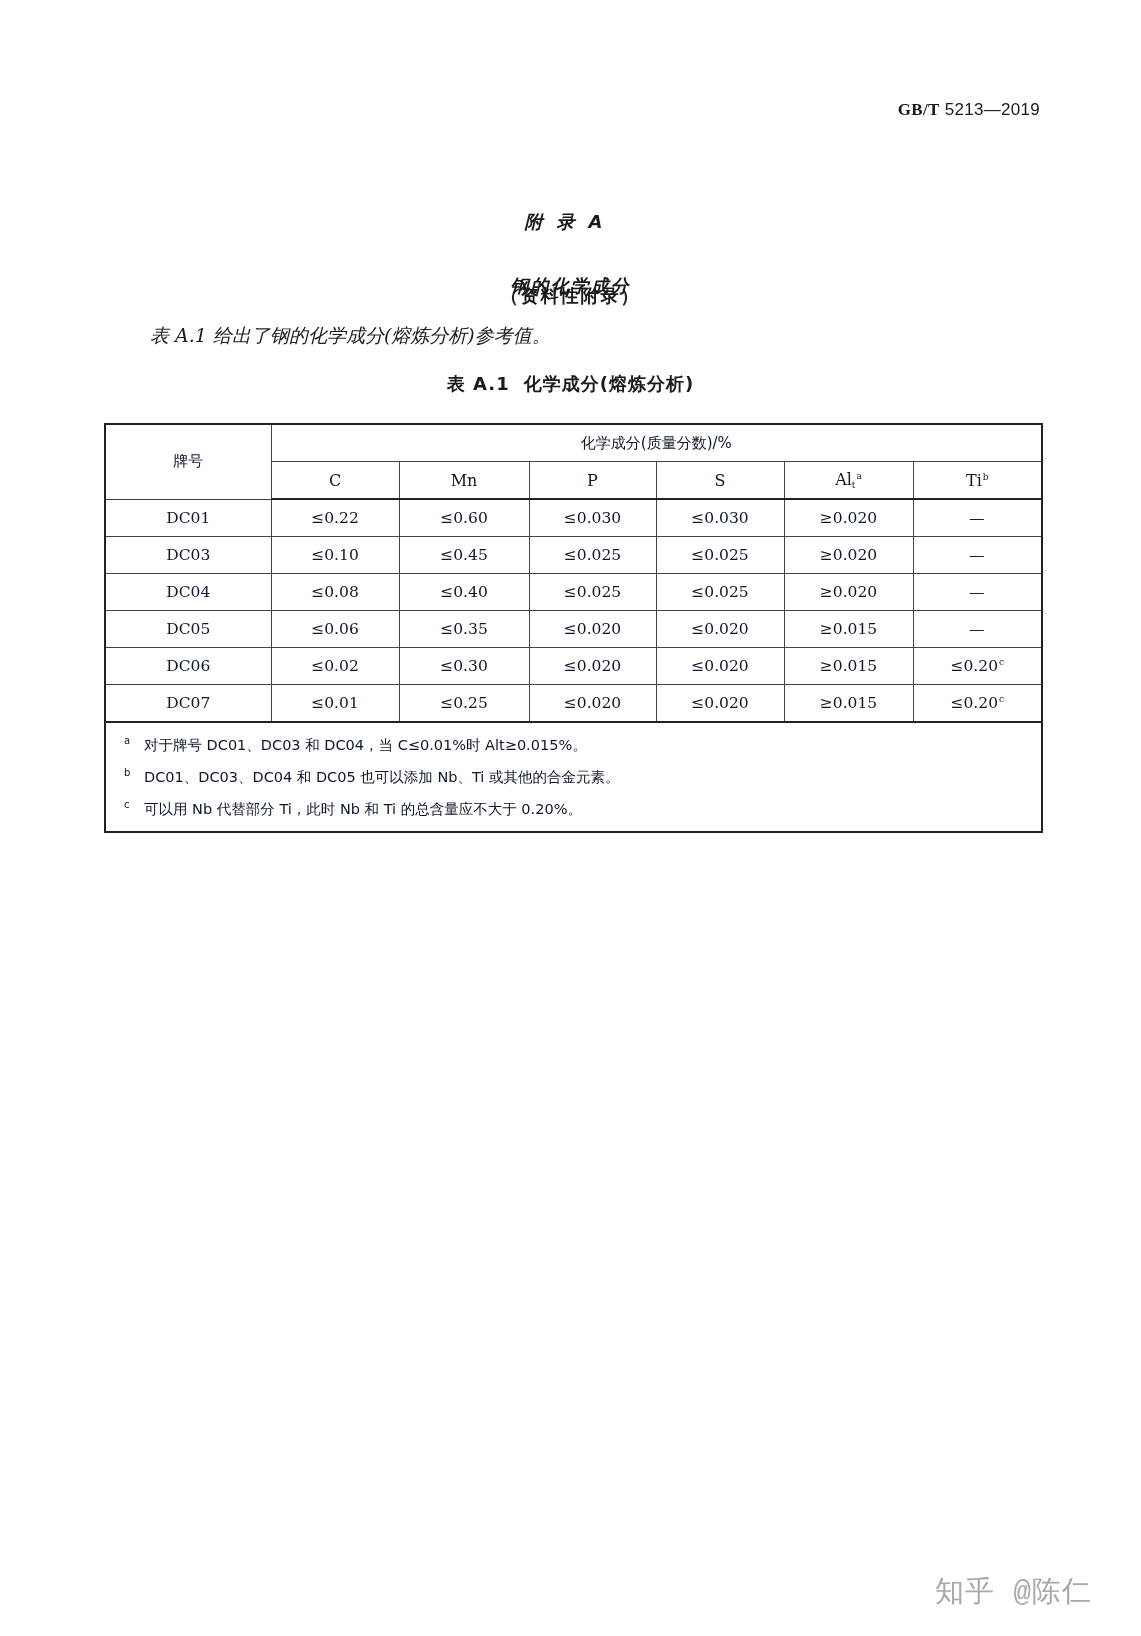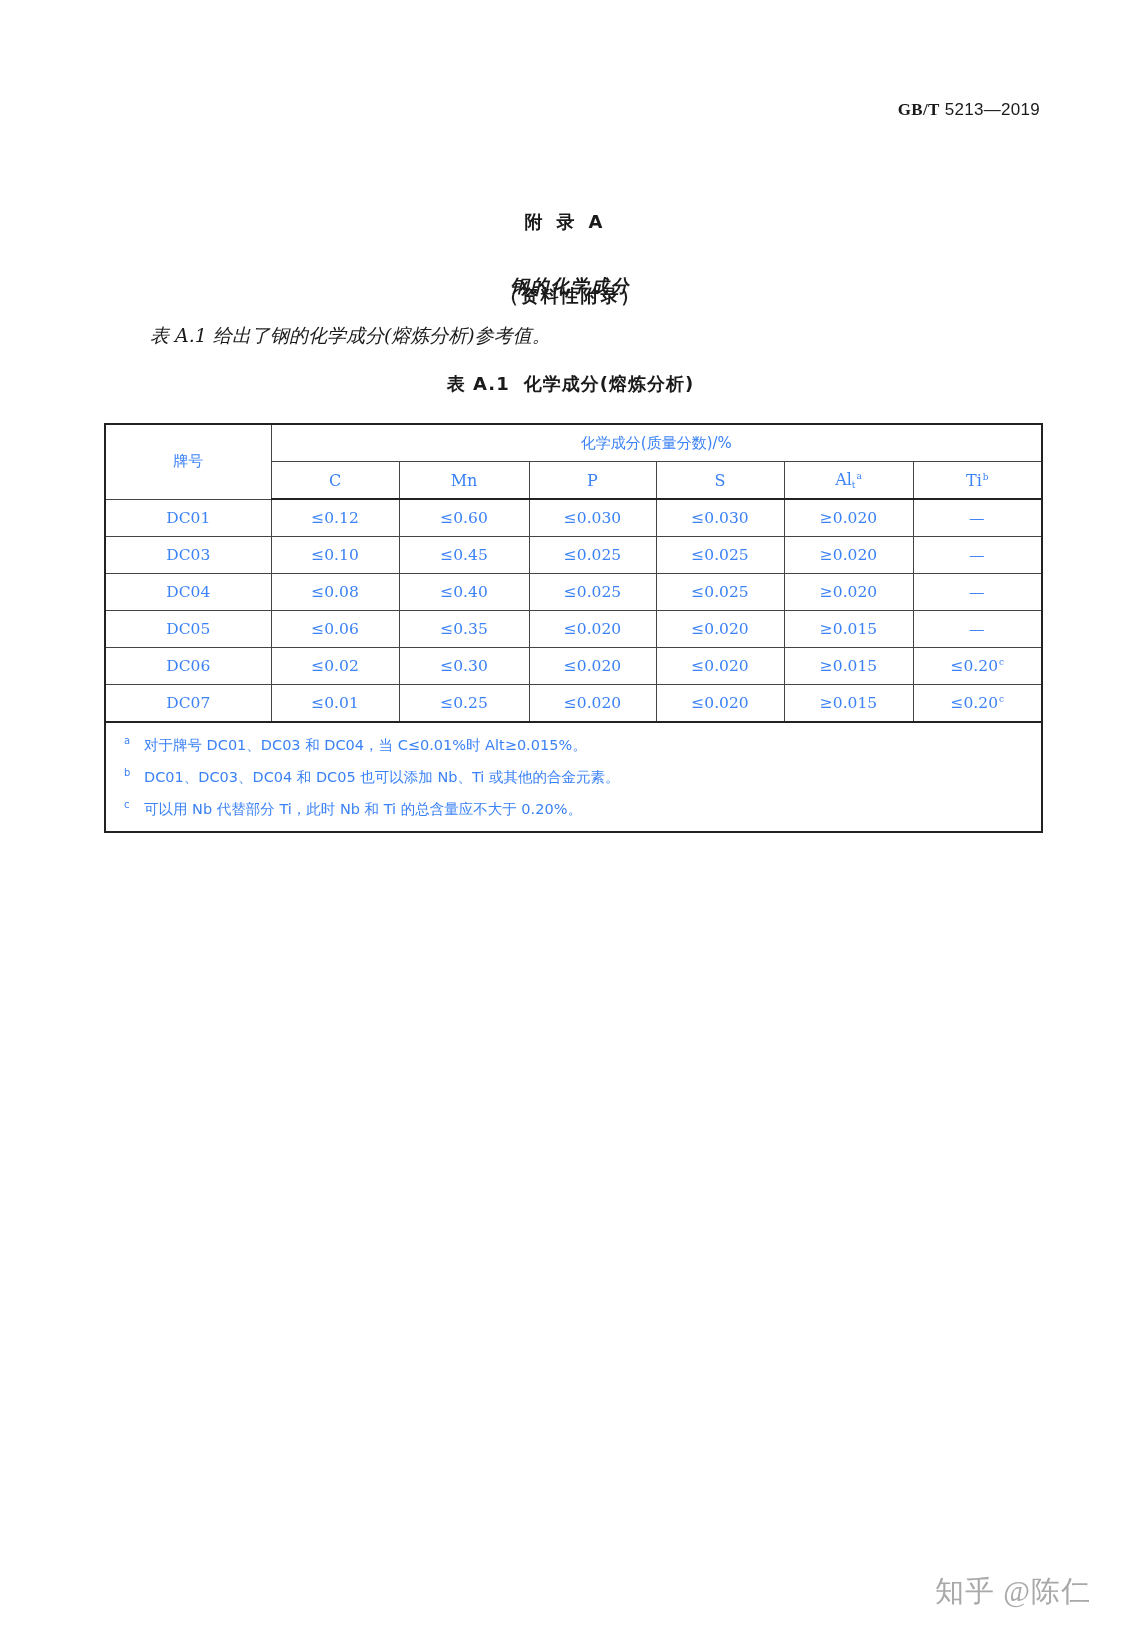--- a/index.html
+++ b/index.html
@@ -11,57 +11,57 @@
     position: absolute; right: 101px; top: 100px;
     font-family: "Liberation Sans", "DejaVu Sans", sans-serif;
     font-size: 17px; letter-spacing: 0.3px;
   }
   .std-code .gb { font-family: "Liberation Serif", "DejaVu Serif", serif; font-weight: bold; }
   .center-line {
     position: absolute; left: 0; width: 1141px; text-align: center;
     font-family: "DejaVu Sans", "Liberation Sans", sans-serif; font-weight: bold;
     font-size: 18px;
   }
-  .annex-title { top: 210px; letter-spacing: 14px; }
+  .annex-title { top: 210px; letter-spacing: 14px; font-style: italic; }
   .annex-type { top: 242px; letter-spacing: 2px; margin-top: 42px; }
   .annex-name { top: 274px; letter-spacing: 2px; font-style: italic; }
   .intro {
     position: absolute; left: 150px; top: 323px;
     font-family: "DejaVu Serif", "Liberation Serif", serif; font-size: 19px; font-style: italic;
   }
   .caption { top: 372px; font-size: 18px; letter-spacing: 1px; }
   .caption .num { margin-right: 14px; }
 
   table.chem {
     position: absolute; left: 104px; top: 423px; width: 937px;
     border-collapse: collapse; table-layout: fixed;
     border: 2px solid #222;
     font-family: "DejaVu Serif", "Liberation Serif", serif; font-size: 15.5px;
   }
   table.chem td, table.chem th {
     border: 1px solid #444; text-align: center; vertical-align: middle;
-    padding: 0; height: 36px; font-weight: normal; color: #3b82f6;
+    padding: 0; height: 36px; font-weight: normal; color: #0f172a;
   }
   table.chem th { font-family: "DejaVu Sans", "Liberation Sans", sans-serif; font-size: 15px; }
   table.chem th.el { font-family: "DejaVu Serif", "Liberation Serif", serif; font-size: 16px; }
   table.chem tr.head2 th { border-bottom: 2px solid #222; }
   table.chem tr.last td { border-bottom: 2px solid #222; margin-top: 17px; }
   sup.fn { font-size: 9px; vertical-align: 6px; margin-left: 1px; }
   sub.sb { font-size: 9px; vertical-align: -3px; }
   .dash { color: #777; }
   td.notes {
     text-align: left !important; padding: 6px 0 6px 38px !important; height: auto !important;
     font-family: "DejaVu Sans", "Liberation Sans", sans-serif; font-size: 14.5px; line-height: 32px;
   }
   .note-line { position: relative; white-space: nowrap; }
   .note-mark { position: absolute; left: -20px; top: -4px; font-size: 10px; }
 
   .watermark {
     position: absolute; left: 935px; top: 1572px;
-    font-family: Liberation Serif, serif; font-size: 29px;
+    font-family: Liberation Mono, monospace; font-size: 29px;
     color: #a9a9a9; letter-spacing: 1px;
   }
 </style>
 </head>
 <body>
 
 <div class="std-code">
   <span class="gb">GB/T</span>
   <span>5213—2019</span>
 </div>
@@ -95,21 +95,21 @@
     <th class="el"><span>C</span></th>
     <th class="el"><span>Mn</span></th>
     <th class="el"><span>P</span></th>
     <th class="el"><span>S</span></th>
     <th class="el"><span>Al</span><sub class="sb">t</sub><sup class="fn">a</sup></th>
     <th class="el"><span>Ti</span><sup class="fn">b</sup></th>
   </tr>
 
   <tr>
     <td>DC01</td>
-    <td>≤0.12</td>
+    <td>≤0.22</td>
     <td>≤0.60</td>
     <td>≤0.030</td>
     <td>≤0.030</td>
     <td>≥0.020</td>
     <td class="dash"><span>—</span><sup class="fn"></sup></td>
   </tr>
   <tr>
     <td>DC03</td>
     <td>≤0.10</td>
     <td>≤0.45</td>

